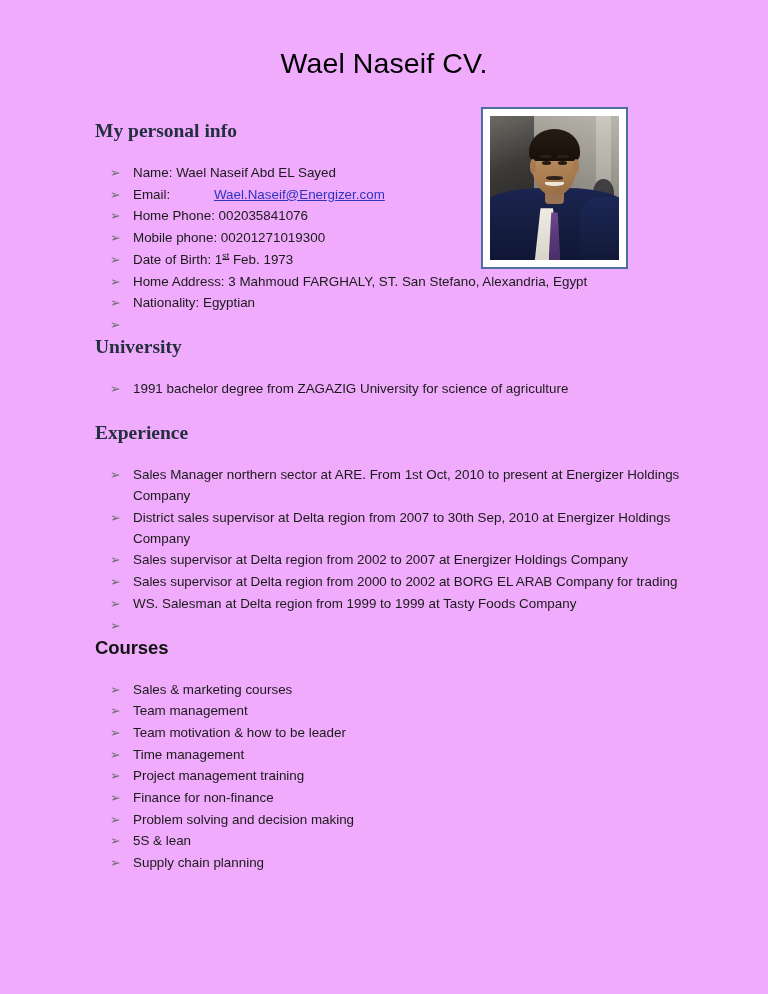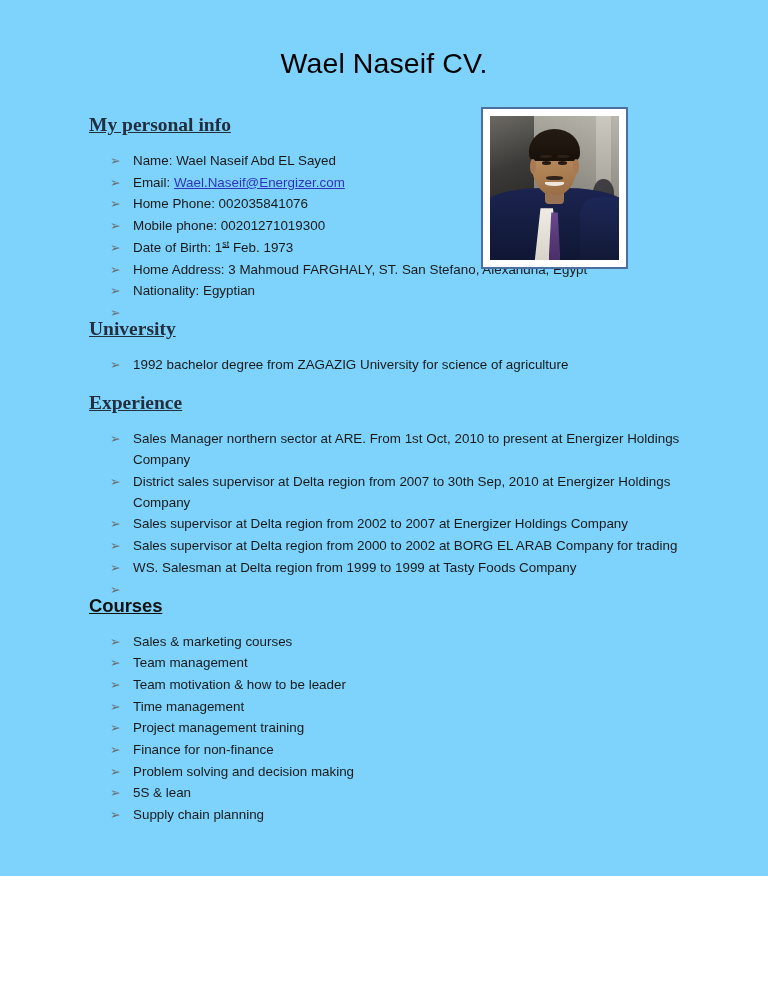--- a/index.html
+++ b/index.html
@@ -12,22 +12,22 @@
     height: 994px;
     position: relative;
     font-family: "Liberation Sans", sans-serif;
     color: #000000;
     overflow: hidden;
   }
 
   .page {
     position: relative;
     width: 768px;
-    height: 876px;
-    background: #7dd3fc;
+    height: 994px;
+    background: #f0abfc;
   }
 
   
   .doc-title {
     position: absolute;
     left: 0;
     top: 46px;
     width: 768px;
     text-align: center;
     font-family: "Liberation Sans", sans-serif;
@@ -46,23 +46,22 @@
     width: 596px;
   }
 
   
   .sec-heading {
     font-family: "Liberation Serif", serif;
     font-weight: bold;
     font-size: 19.5px;
     color: #232f3e;
     line-height: 24px;
-    margin: 1px;
+    margin: 7px;
     padding: 0;
-    text-decoration: underline;
   }
   .sec-heading.sans {
     font-family: "Liberation Sans", sans-serif;
     font-size: 18.5px;
     font-weight: bold;
     color: #121212;
     letter-spacing: -0.1px;
   }
 
   .gap-after-heading { height: 12px; }
@@ -100,20 +99,21 @@
   sup {
     font-size: 0.66em;
     vertical-align: super;
     line-height: 0;
     text-decoration: underline;
   }
 
   a.maillink {
     color: #2f34c0;
     text-decoration: underline;
+    margin-left: 40px;
   }
 
   
   .photo-frame {
     position: absolute;
     left: 481px;
     top: 107px;
     width: 147px;
     height: 162px;
     box-sizing: border-box;
@@ -274,21 +274,21 @@
       </li>
     </ul>
 
     <div class="gap-before-heading"></div>
     <div class="sec-heading">University</div>
     <div class="gap-after-heading"></div>
 
     <ul class="bullets">
       <li>
         <span class="bullet-glyph">➢</span>
-        <span>1992 bachelor degree from ZAGAZIG University for science of agriculture</span>
+        <span>1991 bachelor degree from ZAGAZIG University for science of agriculture</span>
       </li>
     </ul>
 
     <div class="gap-before-heading"></div>
     <div class="sec-heading">Experience</div>
     <div class="gap-after-heading"></div>
 
     <ul class="bullets wide">
       <li>
         <span class="bullet-glyph">➢</span>

